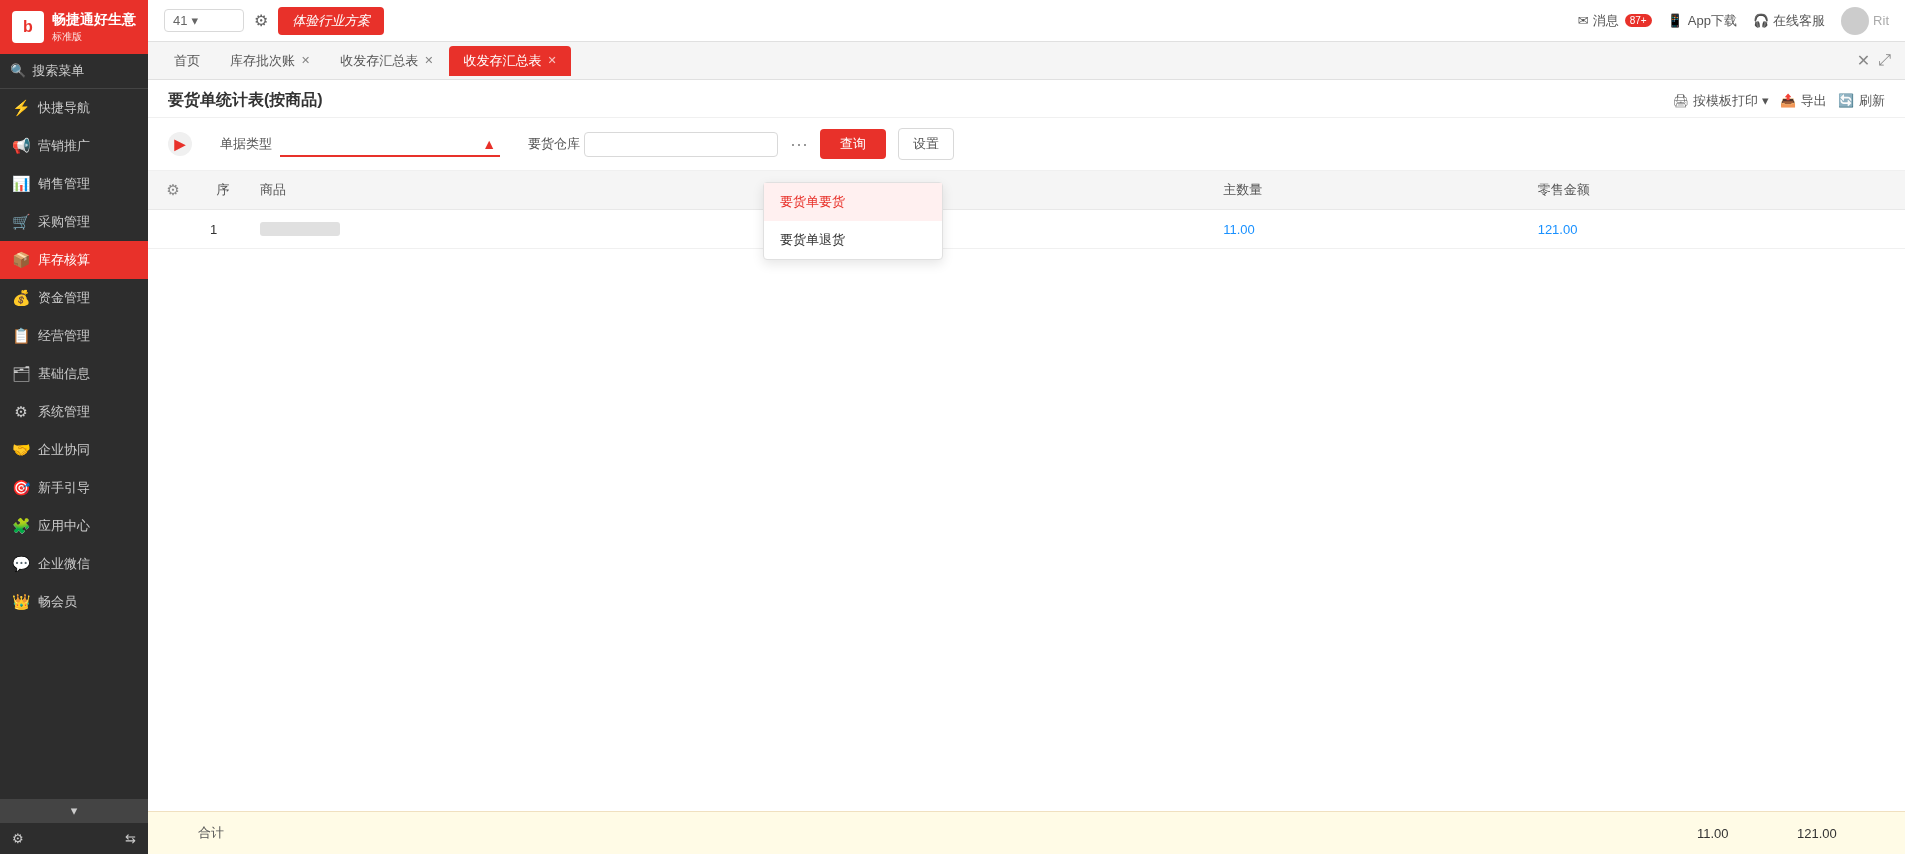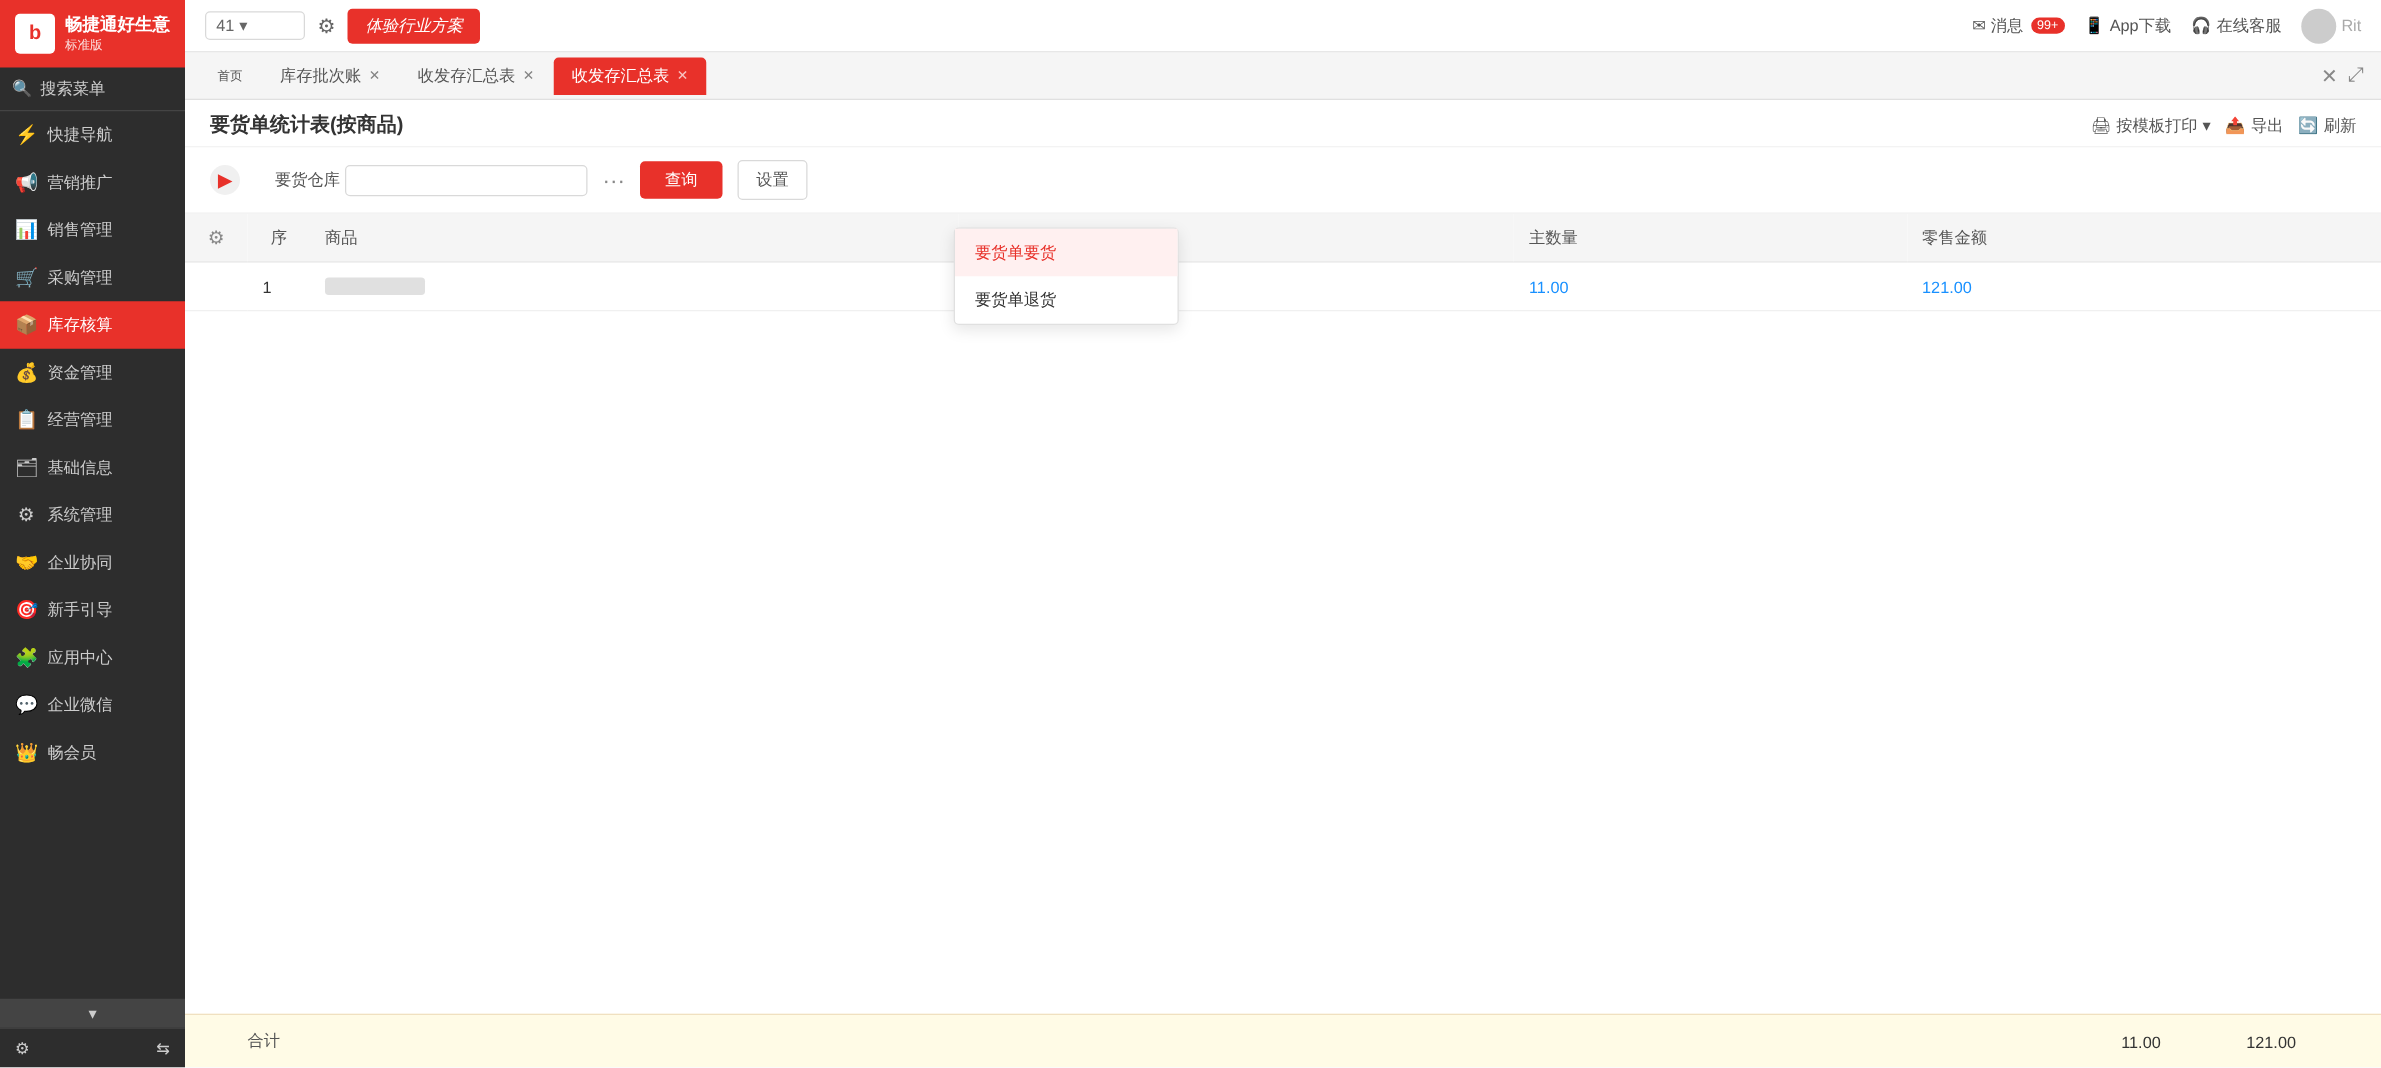--- a/index.html
+++ b/index.html
@@ -174,21 +174,21 @@
       cursor: pointer;
       border-radius: 4px 4px 0 0;
       gap: 6px;
       white-space: nowrap;
     }
     .tab.active {
       background: #e8312a;
       color: white;
     }
     .tab .close-icon { font-size: 11px; opacity: 0.7; }
-    .tab-home { font-size: 10px; color: #555; }
+    .tab-home { font-size: 13px; color: #555; }
     .tab-bar-actions {
       margin-left: auto;
       display: flex;
       gap: 4px;
     }
     .tab-bar-action-btn { cursor: pointer; color: #888; font-size: 16px; padding: 2px; }
 
     
     .page-body {
       flex: 1;
@@ -521,21 +521,21 @@
         <span>41</span>
         <span>▾</span>
       </div>
       <span class="settings-icon">⚙</span>
       <button class="trial-btn">体验行业方案</button>
     </div>
     <div class="top-header-right">
       <div class="notification-item">
         <span>✉</span>
         <span>消息</span>
-        <span class="badge">99+</span>
+        <span class="badge">87+</span>
       </div>
       <div class="notification-item">
         <span>📱</span>
         <span>App下载</span>
       </div>
       <div class="notification-item">
         <span>🎧</span>
         <span>在线客服</span>
       </div>
       <div class="notification-item">
@@ -585,20 +585,27 @@
           <span>🔄</span>
           <span>刷新</span>
         </div>
       </div>
     </div>
 
     <div class="filter-bar">
       <button class="filter-expand-btn">▶</button>
 
 
+      <div class="filter-type-section">
+        <span class="filter-label">单据类型</span>
+        <div class="filter-select">
+          <input class="filter-select-input" type="text" value="" style="">
+          <span class="filter-select-arrow">▲</span>
+        </div>
+      </div>
 
       <div class="filter-warehouse-section">
         <span class="filter-label">要货仓库</span>
         <input class="filter-warehouse-input" type="text" value="" style="">
       </div>
 
       <span class="filter-more-btn">···</span>
 
       <button class="filter-query-btn">查询</button>
       <button class="filter-settings-btn">设置</button>

